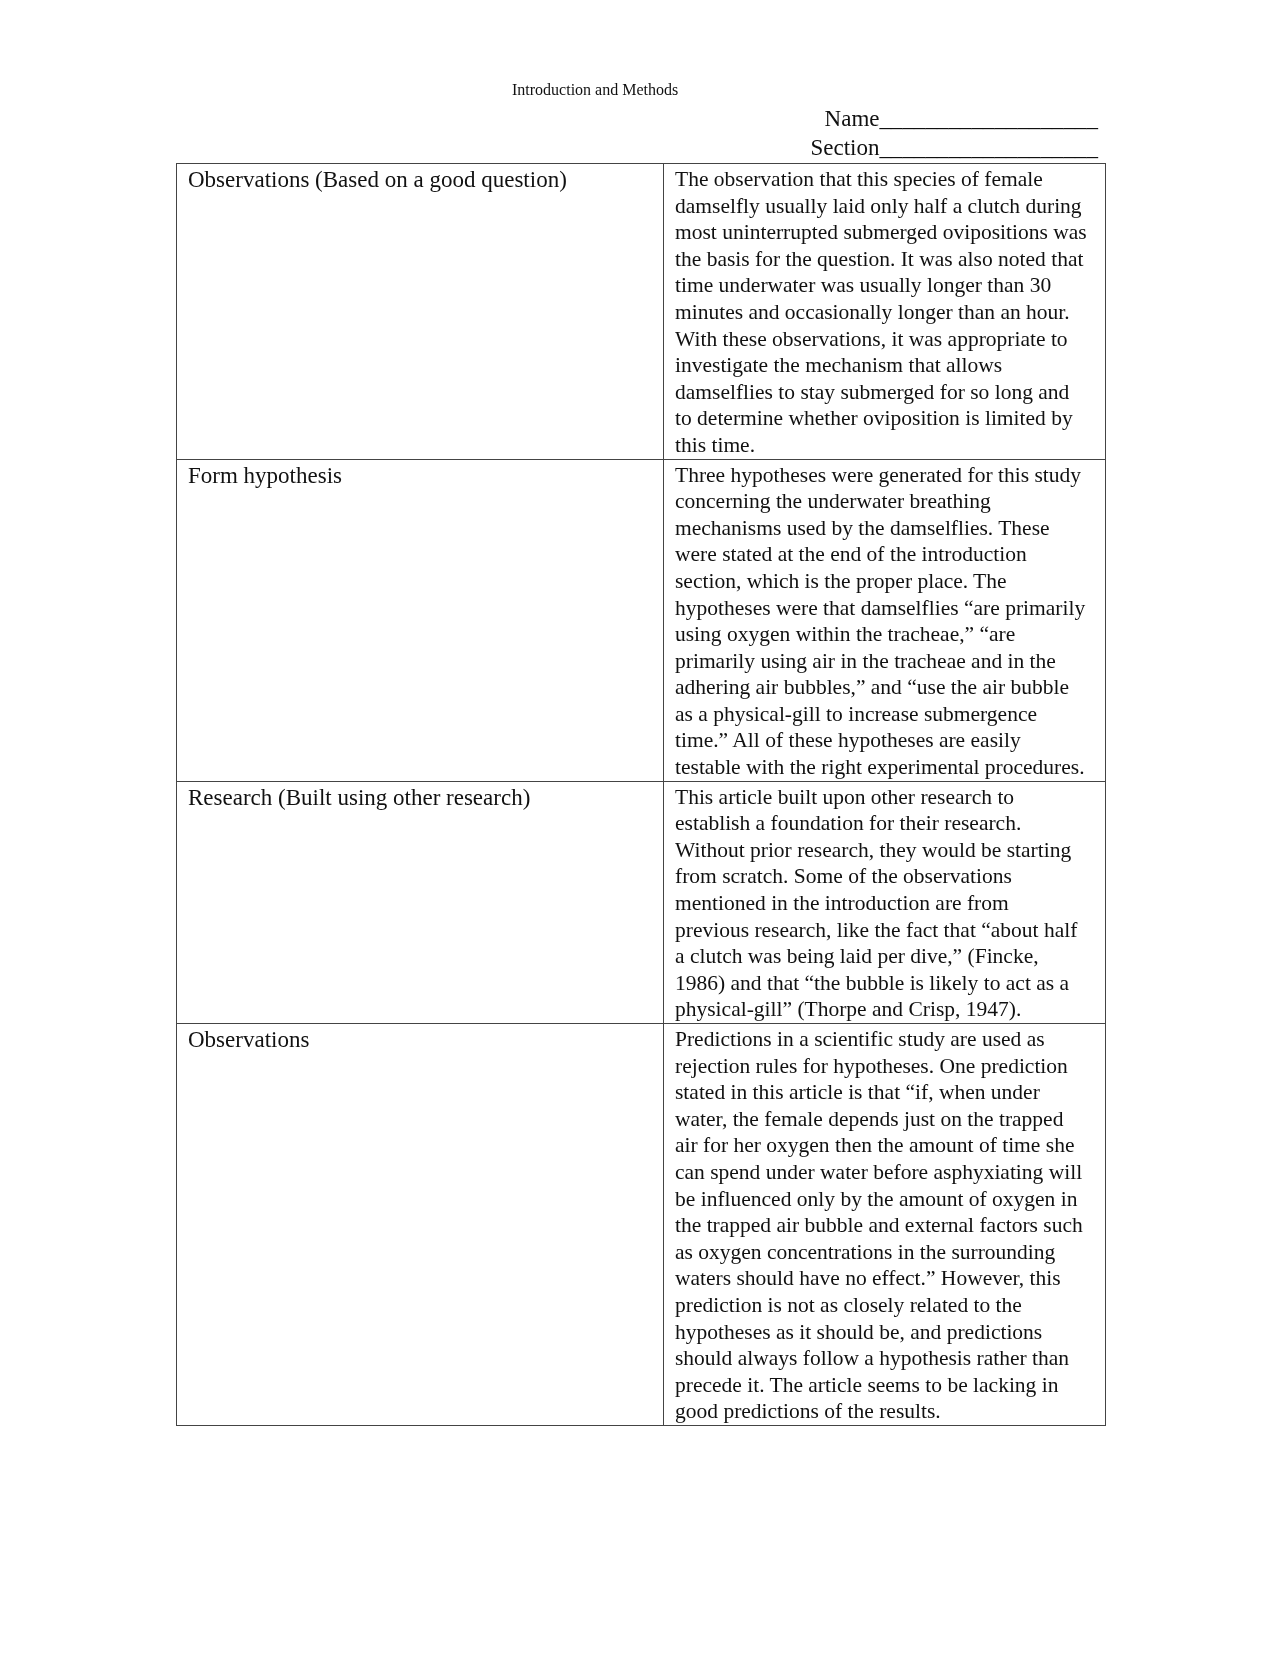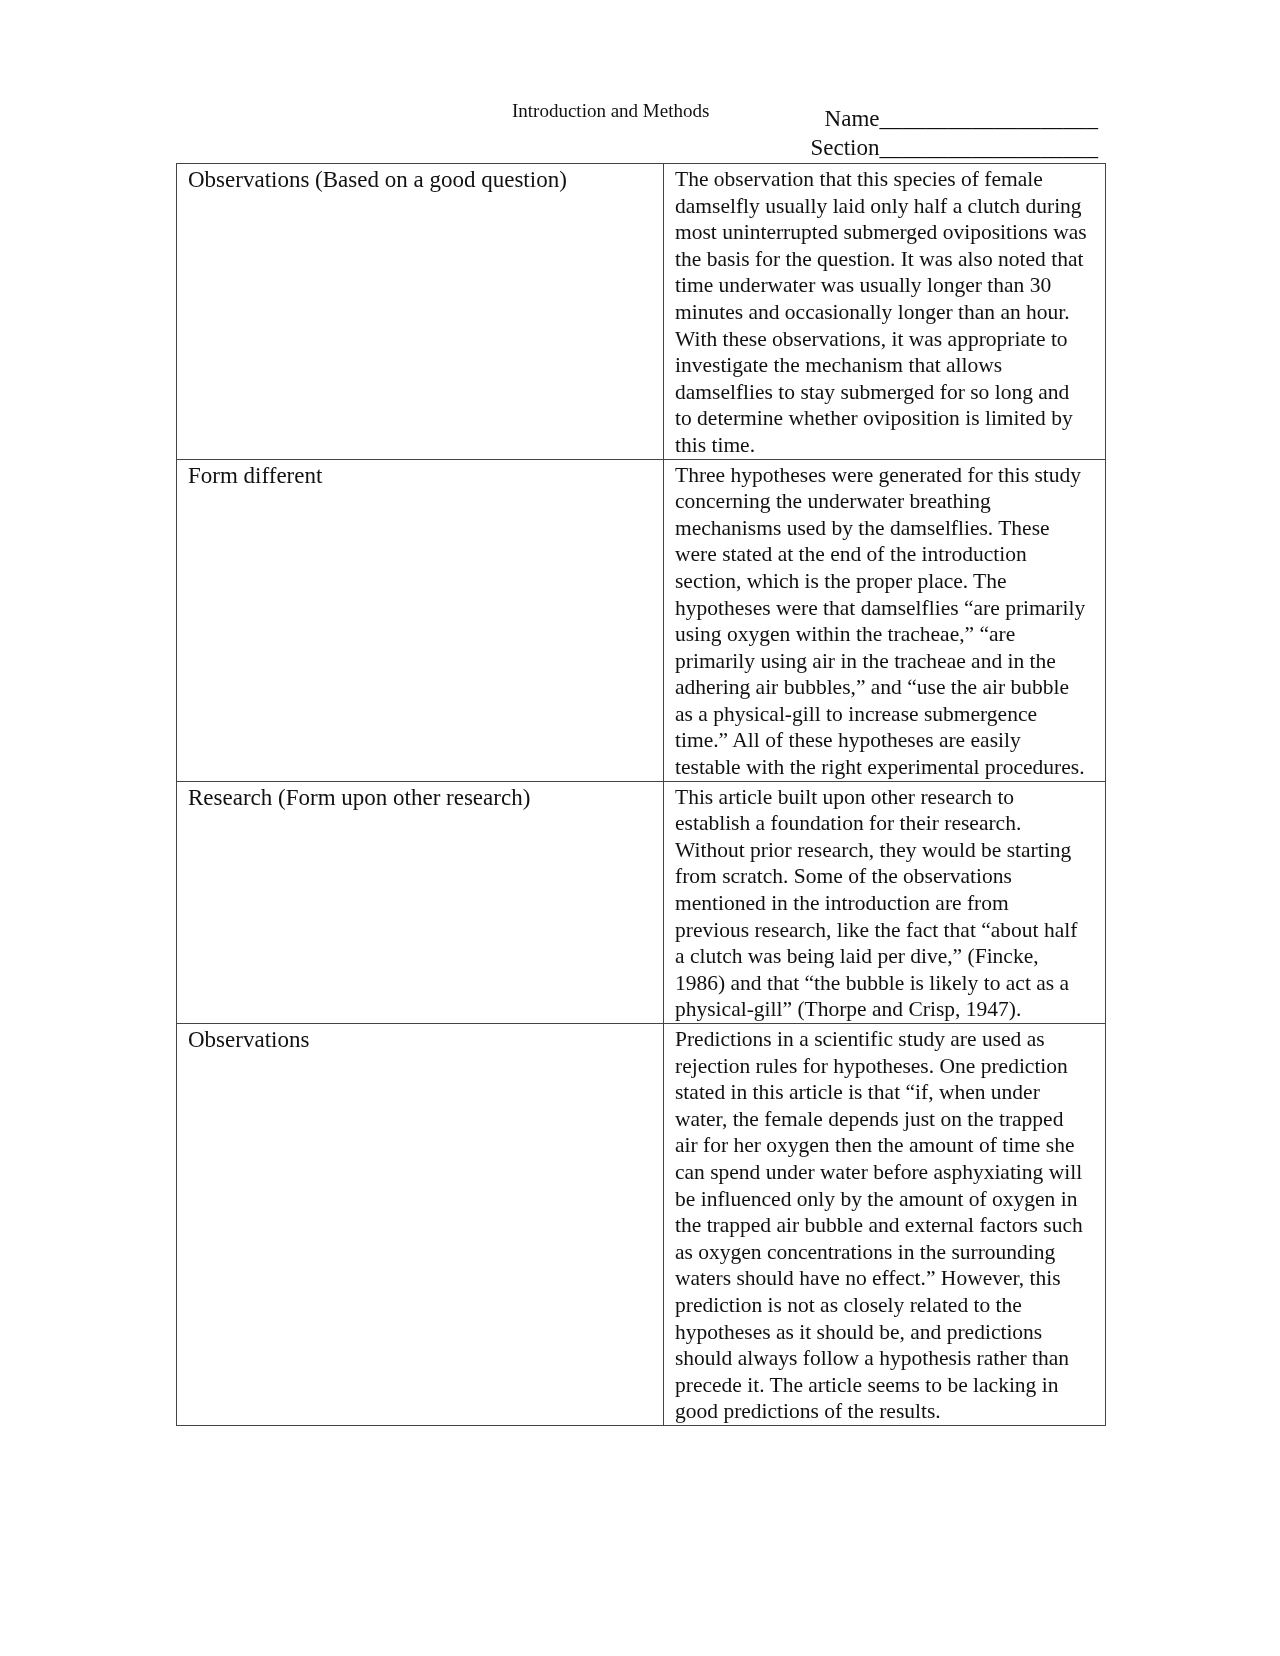--- a/index.html
+++ b/index.html
@@ -12,24 +12,23 @@
       height: 1656px;
       position: relative;
       overflow: hidden;
       font-family: "Liberation Serif", "DejaVu Serif", serif;
       color: #111111;
     }
     .page-title {
       position: absolute;
       top: 76px;
       left: 512px;
-      font-size: 19px;
+      font-size: 16px;
       line-height: 28px;
       white-space: nowrap;
-      margin-top: 21px;
     }
     .meta-line {
       position: absolute;
       right: 182px;
       font-size: 23px;
       line-height: 28px;
       white-space: nowrap;
       text-align: center;
     }
     .meta-name { top: 105px; }
@@ -66,25 +65,25 @@
 <div class="meta-line meta-name">Name___________________</div>
 <div class="meta-line meta-section">Section___________________</div>
 
 <table class="worksheet">
   <tbody>
     <tr>
       <td class="label-cell">Observations (Based on a good question)</td>
       <td class="content-cell">The observation that this species of female damselfly usually laid only half a clutch during most uninterrupted submerged ovipositions was the basis for the question.  It was also noted that time underwater was usually longer than 30 minutes and occasionally longer than an hour.  With these observations, it was appropriate to investigate the mechanism that allows damselflies to stay submerged for so long and to determine whether oviposition is limited by this time.</td>
     </tr>
     <tr>
-      <td class="label-cell">Form different</td>
+      <td class="label-cell">Form hypothesis</td>
       <td class="content-cell">Three hypotheses were generated for this study concerning the underwater breathing mechanisms used by the damselflies.  These were stated at the end of the introduction section, which is the proper place.  The hypotheses were that damselflies “are primarily using oxygen within the tracheae,” “are primarily using air in the tracheae and in the adhering air bubbles,” and “use the air bubble as a physical-gill to increase submergence time.”  All of these hypotheses are easily testable with the right experimental procedures.</td>
     </tr>
     <tr>
-      <td class="label-cell">Research (Form upon other research)</td>
+      <td class="label-cell">Research (Built using other research)</td>
       <td class="content-cell">This article built upon other research to establish a foundation for their research.  Without prior research, they would be starting from scratch.  Some of the observations mentioned in the introduction are from previous research, like the fact that “about half a clutch was being laid per dive,” (Fincke, 1986) and that “the bubble is likely to act as a physical-gill” (Thorpe and Crisp, 1947).</td>
     </tr>
     <tr>
       <td class="label-cell">Observations</td>
       <td class="content-cell">Predictions in a scientific study are used as rejection rules for hypotheses.  One prediction stated in this article is that “if, when under water, the female depends just on the trapped air for her oxygen then the amount of time she can spend under water before asphyxiating will be influenced only by the amount of oxygen in the trapped air bubble and external factors such as oxygen concentrations in the surrounding waters should have no effect.”  However, this prediction is not as closely related to the hypotheses as it should be, and predictions should always follow a hypothesis rather than precede it.  The article seems to be lacking in good predictions of the results.</td>
     </tr>
   </tbody>
 </table>
 
 </body></html>

